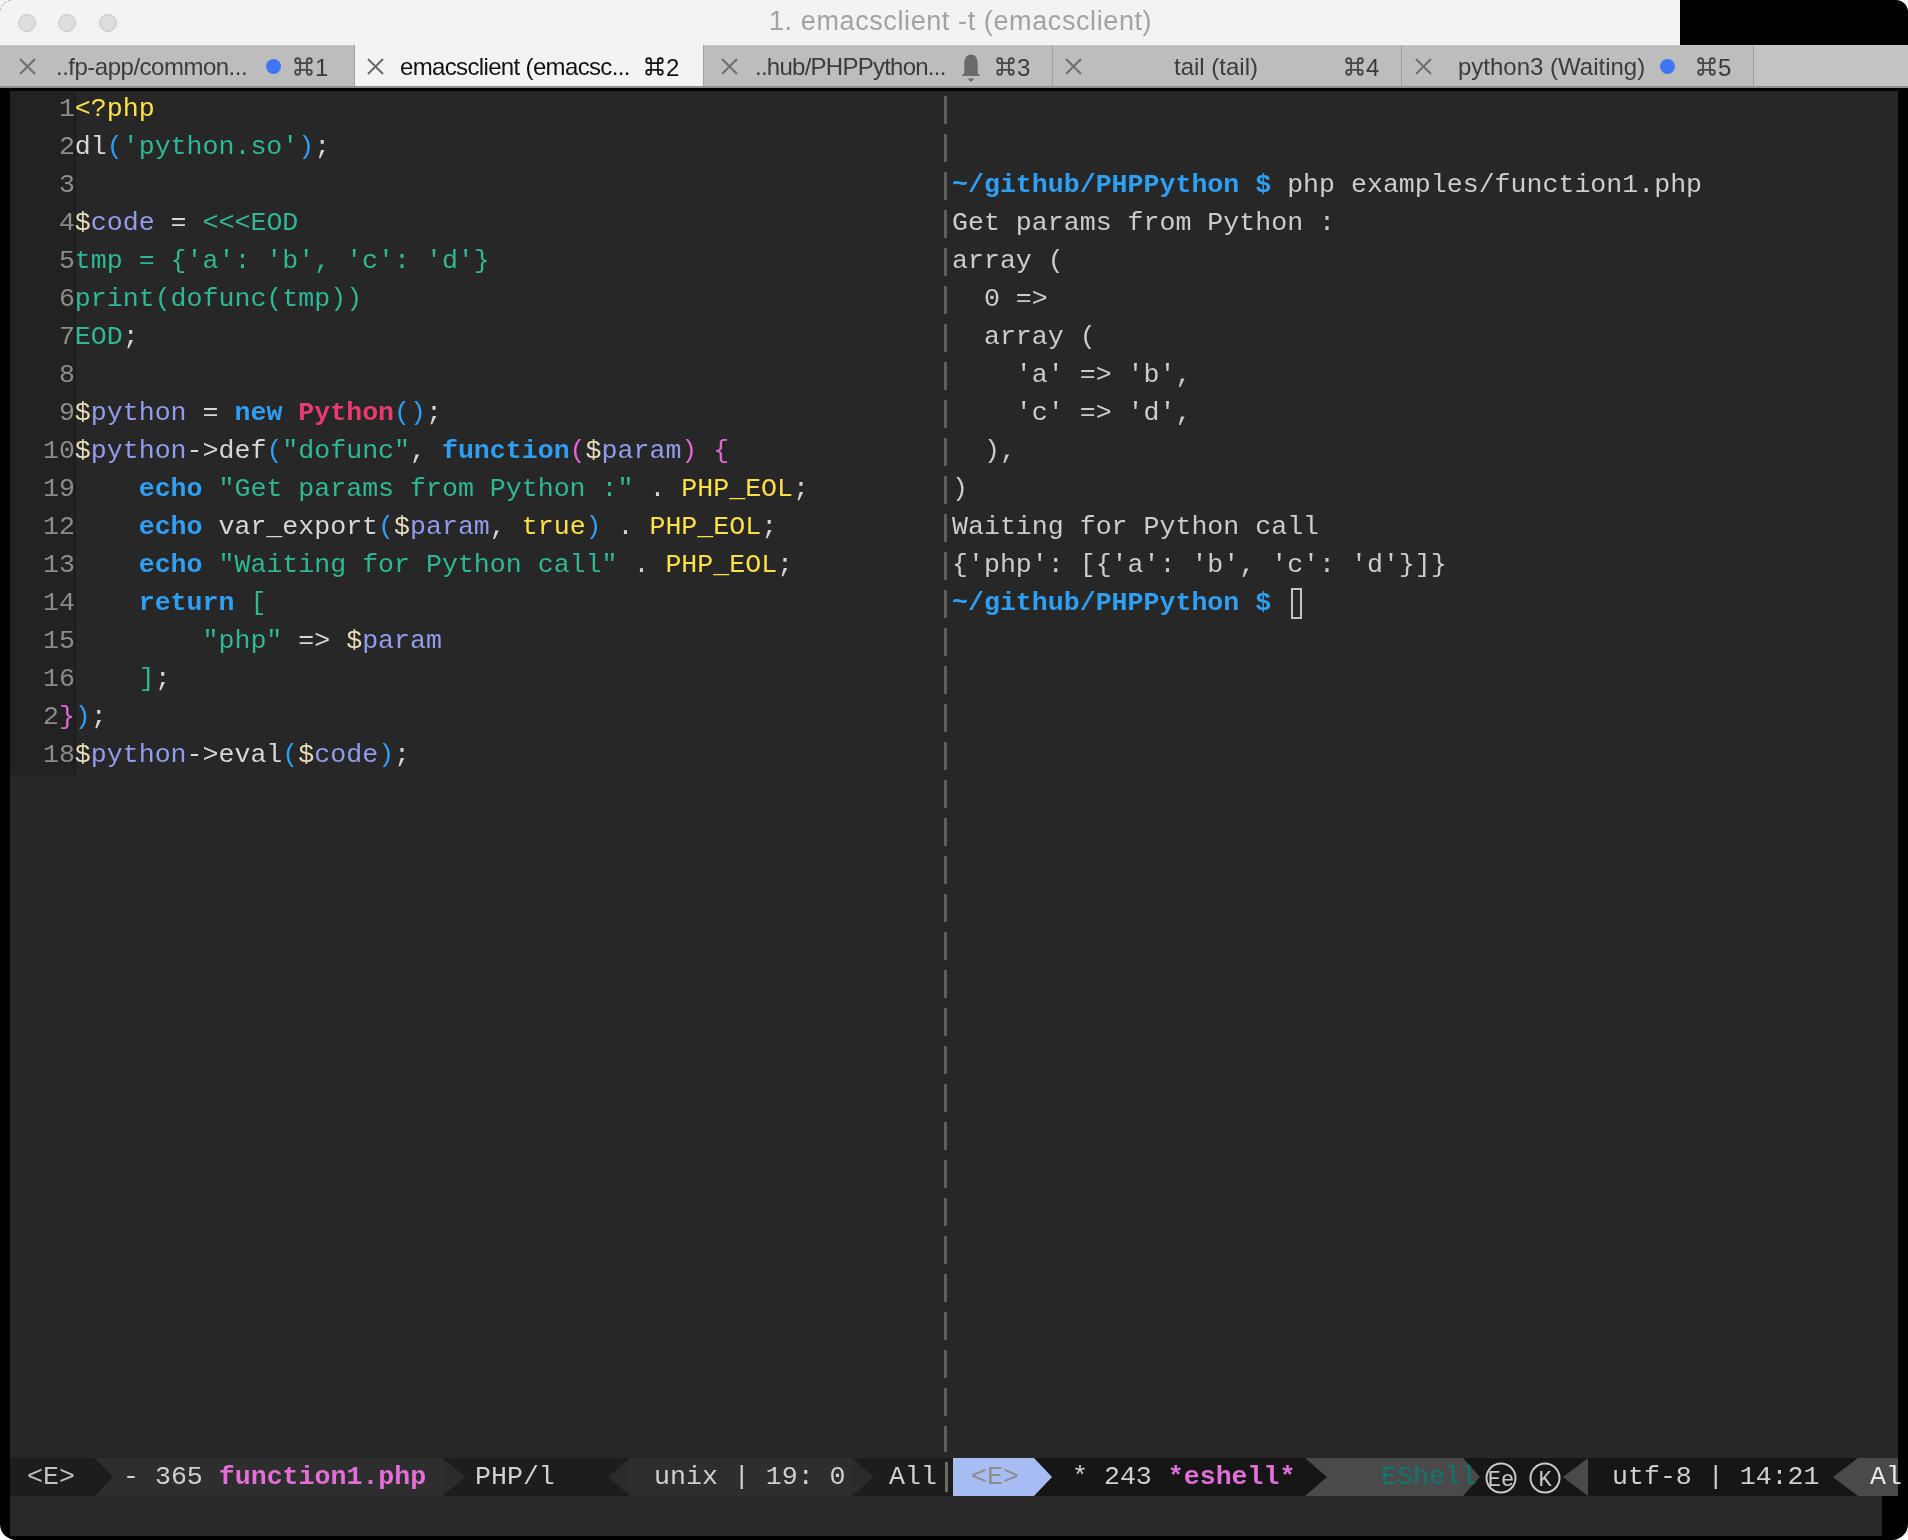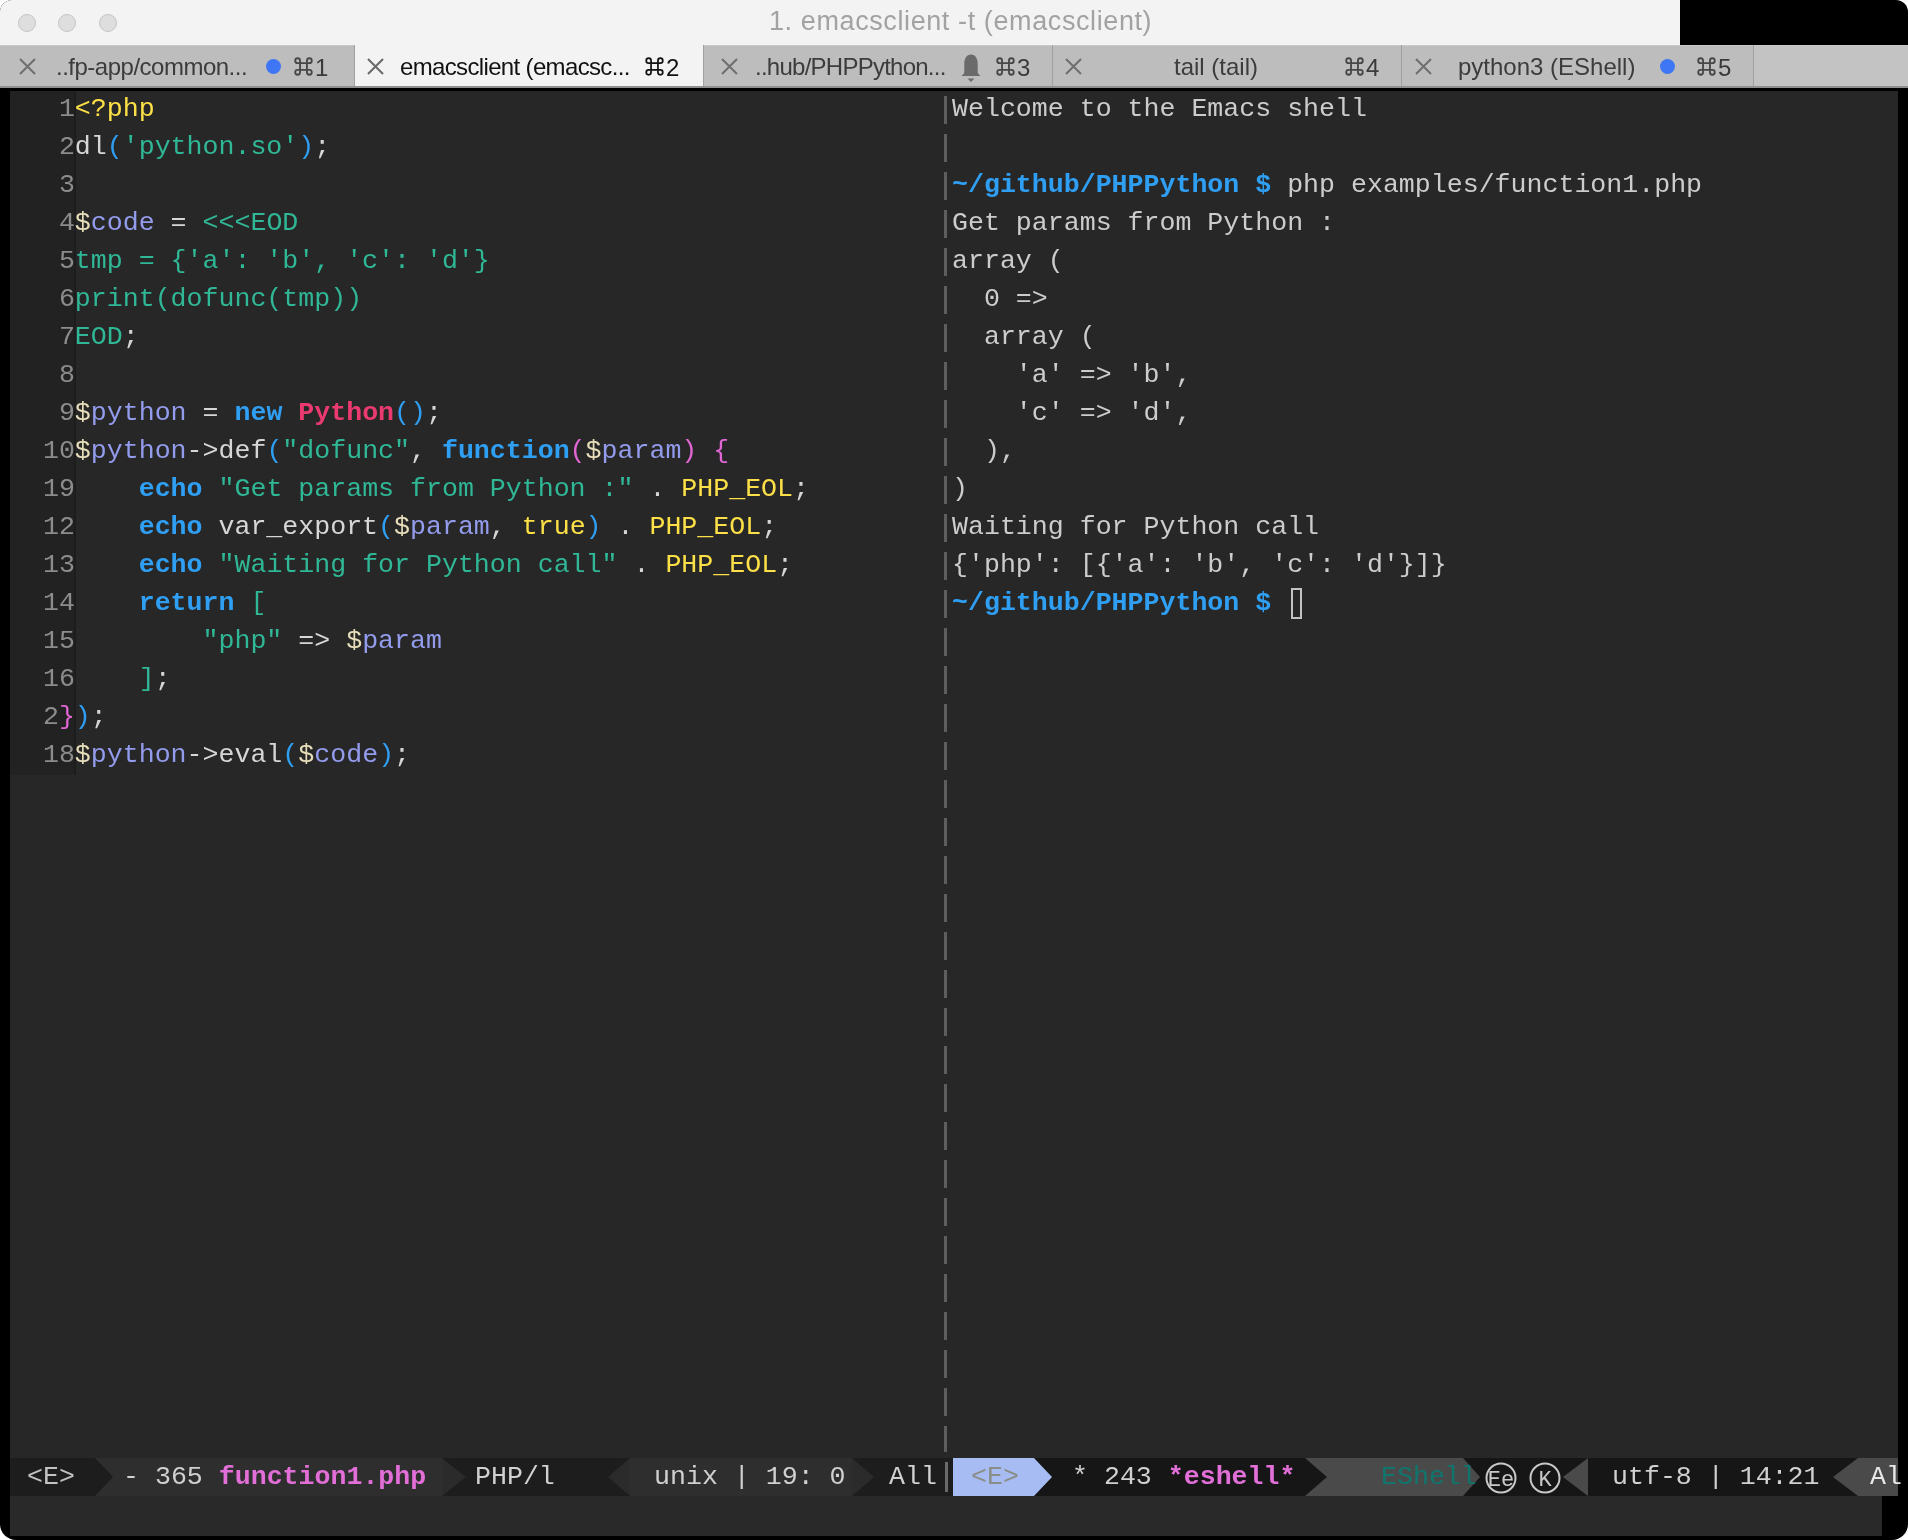--- a/index.html
+++ b/index.html
@@ -86,21 +86,21 @@
         <path d="M2 2 L17 17 M17 2 L2 17"></path>
       </svg></span>
 <span class="tt" style="left:1174px">tail (tail)</span>
 <span class="cmd" style="left:1343px"><svg width="23" height="23" viewBox="0 0 20 20" fill="none" stroke="#474747" stroke-width="1.6">
         <path d="M7 7 V4.9 A2.1 2.1 0 1 0 4.9 7 H7 Z M13 7 V4.9 A2.1 2.1 0 1 1 15.1 7 H13 Z M7 13 V15.1 A2.1 2.1 0 1 1 4.9 13 H7 Z M13 13 V15.1 A2.1 2.1 0 1 0 15.1 13 H13 Z M7 7 H13 V13 H7 Z"></path>
       </svg></span>
 <span class="ts" style="left:1366px">4</span>
 <span class="tx" style="left:1414px"><svg width="19" height="19" viewBox="0 0 19 19" stroke="#6f6f6f" stroke-width="2.1">
         <path d="M2 2 L17 17 M17 2 L2 17"></path>
       </svg></span>
-<span class="tt" style="left:1458px">python3 (EShell)</span>
+<span class="tt" style="left:1458px">python3 (Waiting)</span>
 <span class="dot" style="left:1660px"></span>
 <span class="cmd" style="left:1695px"><svg width="23" height="23" viewBox="0 0 20 20" fill="none" stroke="#474747" stroke-width="1.6">
         <path d="M7 7 V4.9 A2.1 2.1 0 1 0 4.9 7 H7 Z M13 7 V4.9 A2.1 2.1 0 1 1 15.1 7 H13 Z M7 13 V15.1 A2.1 2.1 0 1 1 4.9 13 H7 Z M13 13 V15.1 A2.1 2.1 0 1 0 15.1 13 H13 Z M7 7 H13 V13 H7 Z"></path>
       </svg></span>
 <span class="ts" style="left:1718px">5</span>
 
 <div id="content"></div>
 <div id="gutterbg"></div>
 <div id="gutline"></div>
 <div id="divider"></div>
@@ -115,21 +115,20 @@
 <div class="l" style="top:394px"><span class="g">   9</span><span class="d">$</span><span class="v">python</span> = <span class="k">new</span> <span class="c">Python</span><span class="b">()</span>;</div>
 <div class="l" style="top:432px"><span class="g">  10</span><span class="d">$</span><span class="v">python</span>-&gt;def<span class="b">(</span><span class="t">"dofunc"</span>, <span class="k">function</span><span class="m">(</span><span class="d">$</span><span class="v">param</span><span class="m">)</span> <span class="m">{</span></div>
 <div class="l" style="top:470px"><span class="g">  19</span>    <span class="k">echo</span> <span class="t">"Get params from Python :"</span> . <span class="o">PHP_EOL</span>;</div>
 <div class="l" style="top:508px"><span class="g">  12</span>    <span class="k">echo</span> var_export<span class="b">(</span><span class="d">$</span><span class="v">param</span>, <span class="o">true</span><span class="b">)</span> . <span class="o">PHP_EOL</span>;</div>
 <div class="l" style="top:546px"><span class="g">  13</span>    <span class="k">echo</span> <span class="t">"Waiting for Python call"</span> . <span class="o">PHP_EOL</span>;</div>
 <div class="l" style="top:584px"><span class="g">  14</span>    <span class="k">return</span> <span class="t">[</span></div>
 <div class="l" style="top:622px"><span class="g">  15</span>        <span class="t">"php"</span> =&gt; <span class="d">$</span><span class="v">param</span></div>
 <div class="l" style="top:660px"><span class="g">  16</span>    <span class="t">]</span>;</div>
 <div class="l" style="top:698px"><span class="g">  2</span><span class="m">}</span><span class="b">)</span>;</div>
 <div class="l" style="top:736px"><span class="g">  18</span><span class="d">$</span><span class="v">python</span>-&gt;eval<span class="b">(</span><span class="d">$</span><span class="v">code</span><span class="b">)</span>;</div>
-<div class="r" style="top:90px">Welcome to the Emacs shell</div>
 <div class="r" style="top:166px"><span class="k">~/github/PHPPython $</span> php examples/function1.php</div>
 <div class="r" style="top:204px">Get params from Python :</div>
 <div class="r" style="top:242px">array (</div>
 <div class="r" style="top:280px">  0 =&gt;</div>
 <div class="r" style="top:318px">  array (</div>
 <div class="r" style="top:356px">    'a' =&gt; 'b',</div>
 <div class="r" style="top:394px">    'c' =&gt; 'd',</div>
 <div class="r" style="top:432px">  ),</div>
 <div class="r" style="top:470px">)</div>
 <div class="r" style="top:546px">{'php': [{'a': 'b', 'c': 'd'}]}</div>

